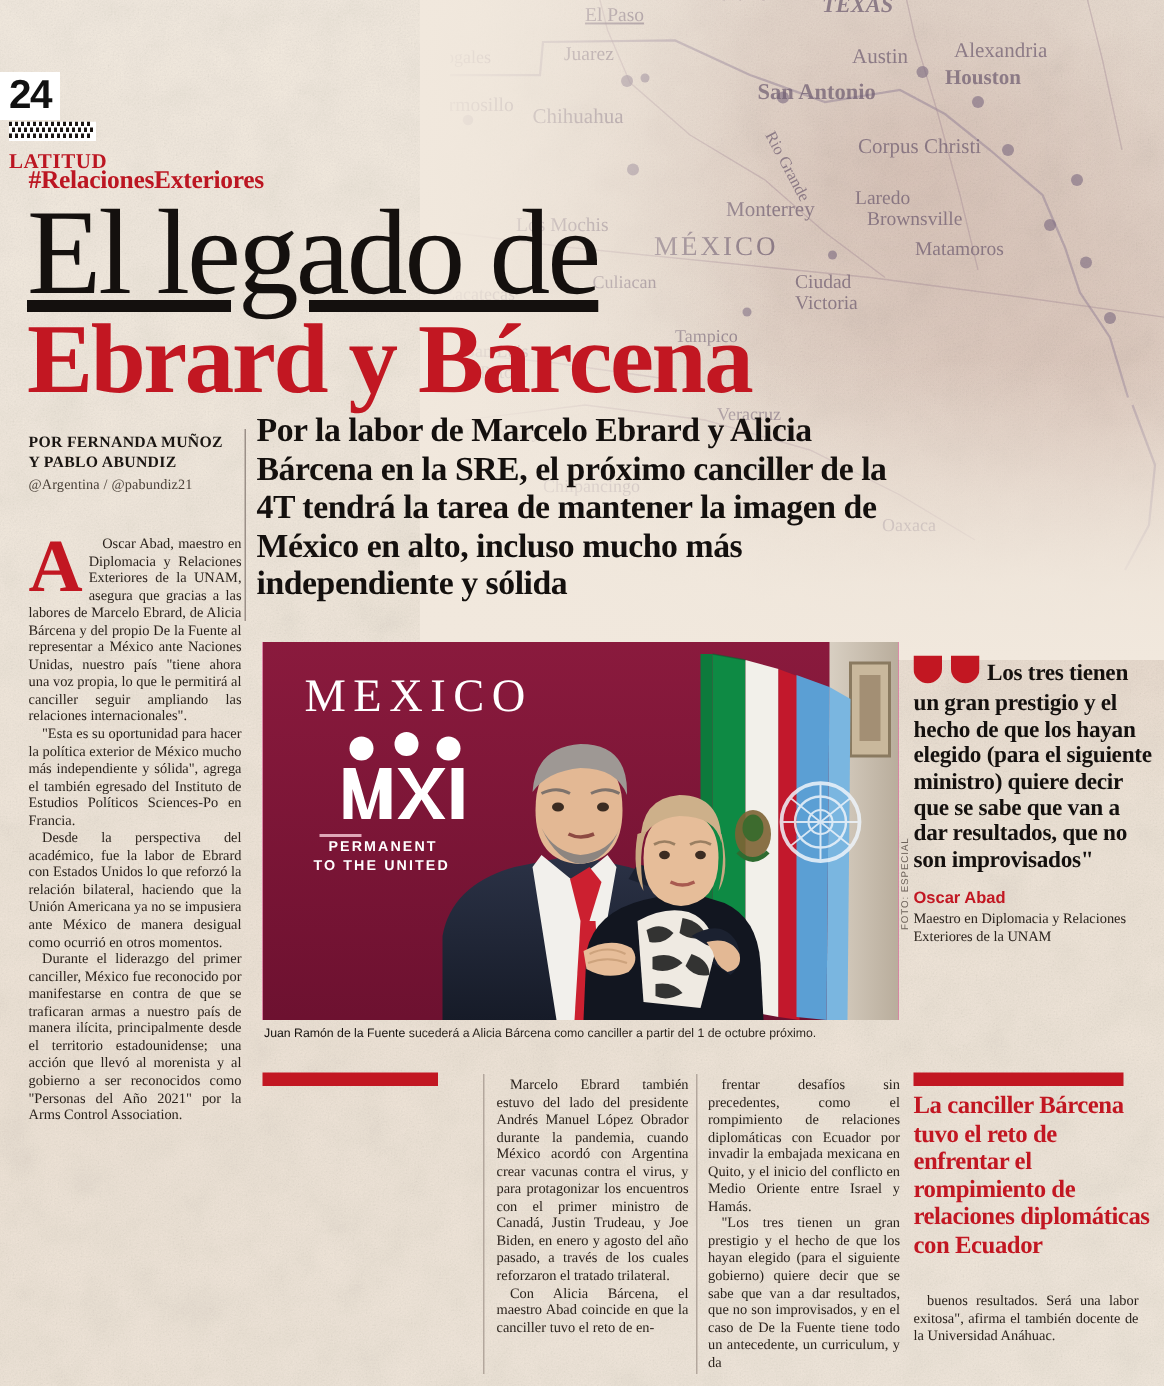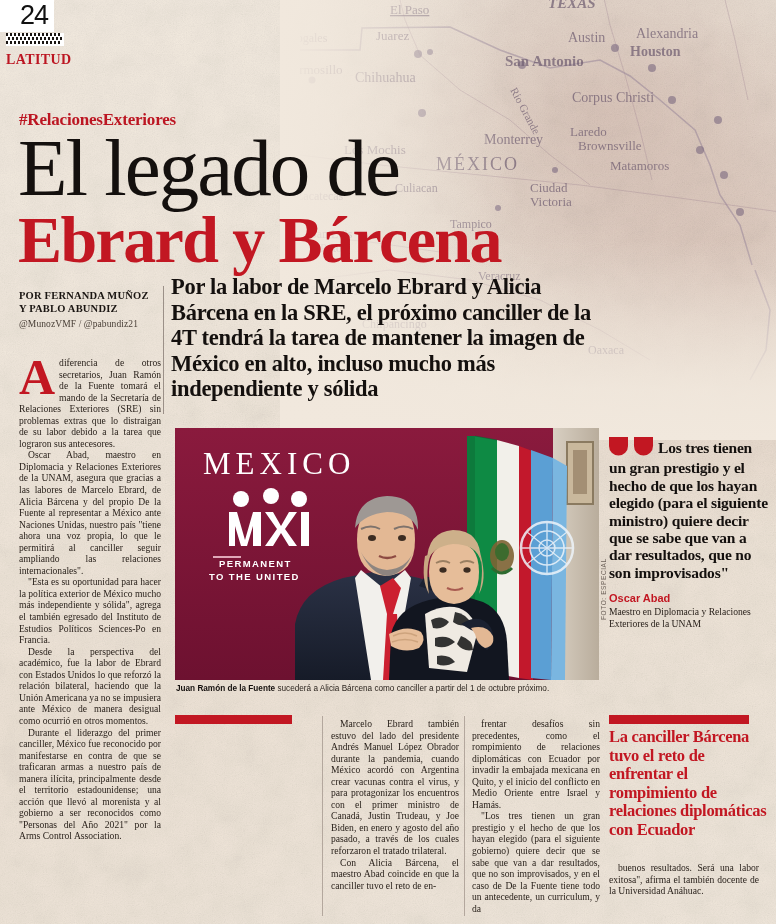--- a/index.html
+++ b/index.html
@@ -33,39 +33,39 @@
   .bg-map-fade2{
     position:absolute;left:280px;top:240px;width:520px;height:200px;
     background:linear-gradient(to bottom, rgba(241,232,221,0) 0%, rgba(241,232,221,.9) 75%, rgba(241,232,221,1) 100%);
     pointer-events:none;
   }
 
   
   .folio{position:absolute;left:0;top:0;width:66px;}
   .folio-num{
     background:#ffffff;color:#111;font-family:"Liberation Sans",sans-serif;
-    font-weight:normal;font-size:27px;line-height:27px;letter-spacing:-1px;
-    padding:2px 6px 3px 20px;display:inline-block;
+    font-weight:bold;font-size:27px;line-height:27px;letter-spacing:-1px;
+    padding:2px 6px 3px 6px;display:inline-block;margin-top:48px;
   }
   .folio-bars{height:13px;width:58px;margin-left:6px;margin-top:1px;}
   .folio-label{
     color:#bc1622;font-family:"Liberation Serif",serif;font-weight:bold;
     font-size:14px;letter-spacing:.4px;margin-left:6px;margin-top:2px;display:block;
   }
 
   
   .kicker{
     position:absolute;left:19px;top:110px;
     color:#bc1622;font-family:"Liberation Serif",serif;font-weight:bold;
     font-size:17px;letter-spacing:-.2px;
   }
   .hl1{
     position:absolute;left:18px;top:126px;
     font-family:"Liberation Serif",serif;font-weight:normal;
-    font-size:81px;line-height:84px;color:#14100e;letter-spacing:-2px;
+    font-size:81px;line-height:84px;color:#14100e;letter-spacing:-2px;text-decoration:underline;
   }
   .hl2{
     position:absolute;left:18px;top:205px;
     font-family:"Liberation Serif",serif;font-weight:bold;
     font-size:66px;line-height:70px;color:#c21722;letter-spacing:-1.6px;
   }
 
   
   .byline{position:absolute;left:19px;top:290px;width:140px;}
   .byline-name{
@@ -105,21 +105,21 @@
   .photo-credit{
     position:absolute;left:600px;top:620px;
     font-family:"Liberation Sans",sans-serif;font-size:6.5px;color:#6d625a;
     letter-spacing:.6px;
     transform:rotate(-90deg);transform-origin:0 0;white-space:nowrap;
   }
   .caption{
     position:absolute;left:176px;top:684px;width:424px;
     font-family:"Liberation Sans",sans-serif;font-size:8.2px;line-height:10px;color:#2b241e;
   }
-  .caption b{font-weight:bold;color:#14100e;}
+  .caption b{font-weight:normal;color:#14100e;}
 
   
   .pq{position:absolute;left:609px;top:437px;width:162px;}
   .pq-marks{display:inline-block;vertical-align:-3px;margin-right:5px;}
   .pq-text{
     font-family:"Liberation Serif",serif;font-weight:bold;
     font-size:15.5px;line-height:17.4px;color:#14100e;letter-spacing:-.2px;
   }
   .pq-attr-name{
     margin-top:11px;color:#c21722;font-family:"Liberation Sans",sans-serif;
@@ -295,30 +295,29 @@
     <span class="folio-label">LATITUD</span>
   </div>
 
   <div class="kicker">#RelacionesExteriores</div>
   <div class="hl1">El legado de</div>
   <div class="hl2">Ebrard y Bárcena</div>
 
   <div class="byline">
     <div class="byline-name" style="white-space:pre-line">POR FERNANDA MUÑOZ
 Y PABLO ABUNDIZ</div>
-    <div class="byline-social">@MunozVMF / @pabundiz21</div>
+    <div class="byline-social">@Argentina / @pabundiz21</div>
   </div>
 
   <div class="deck-rule"></div>
   <div class="deck">Por la labor de Marcelo Ebrard y Alicia Bárcena en la SRE, el próximo canciller de la 4T tendrá la tarea de mantener la imagen de México en alto,  incluso mucho más independiente y sólida</div>
 
   <div class="col1">
     <span class="dropcap">A</span>
     <div id="c1">
-        <p class="first">diferencia de otros secretarios, Juan Ramón de la Fuente tomará el mando de la Secretaría de Relaciones Exteriores (SRE) sin problemas extras que lo distraigan de su labor debido a la tarea que lograron sus antecesores.</p>
         <p>Oscar Abad, maestro en Diplomacia y Relaciones Exteriores de la UNAM, asegura que gracias a las labores de Marcelo Ebrard, de Alicia Bárcena y del propio De la Fuente al representar a México ante Naciones Unidas, nuestro país "tiene ahora una voz propia, lo que le permitirá al canciller seguir ampliando las relaciones internacionales".</p>
         <p>"Esta es su oportunidad para hacer la política exterior de México mucho más independiente y sólida", agrega el también egresado del Instituto de Estudios Políticos Sciences-Po en Francia.</p>
         <p>Desde la perspectiva del académico, fue la labor de Ebrard con Estados Unidos lo que reforzó la relación bilateral, haciendo que la Unión Americana ya no se impusiera ante México de manera desigual como ocurrió en otros momentos.</p>
         <p>Durante el liderazgo del primer canciller, México fue reconocido por manifestarse en contra de que se traficaran armas a nuestro país de manera ilícita, principalmente desde el territorio estadounidense; una acción que llevó al morenista y al gobierno a ser reconocidos como "Personas del Año 2021" por la Arms Control Association.</p>
       </div>
   </div>
 
   <div class="photo-wrap">
     <svg class="photo" viewBox="0 0 424 252" preserveAspectRatio="none">
       <defs>

